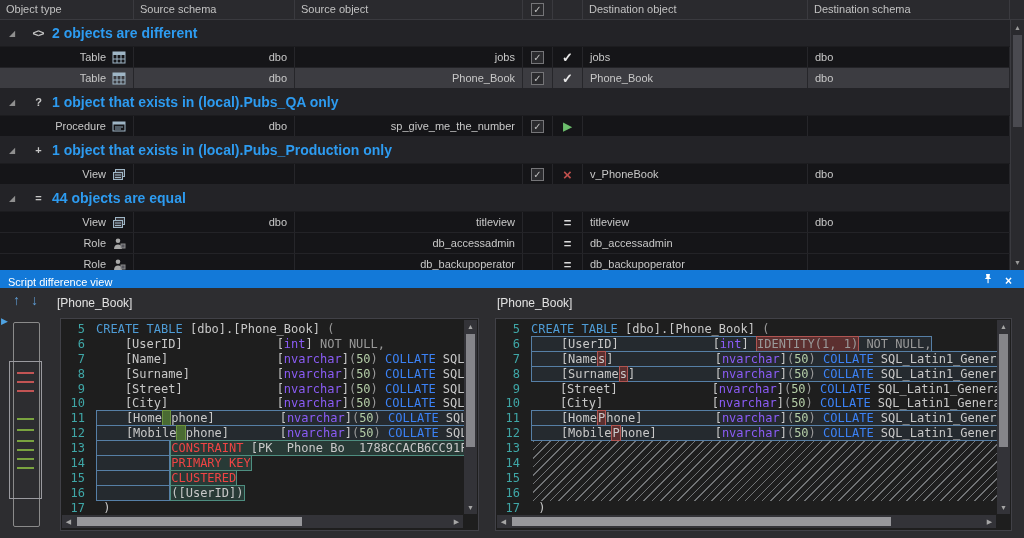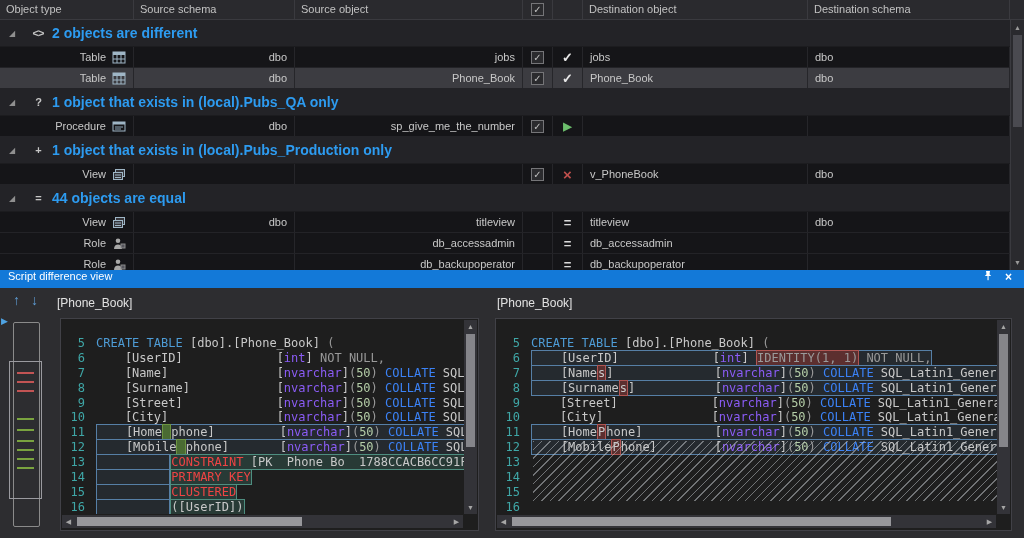--- a/index.html
+++ b/index.html
@@ -31,37 +31,37 @@
   .st-check{color:#e8e8e8;font-size:13px;}
   .st-play{color:#6cbe6c;font-size:11px;}
   .st-cross{color:#c0504d;font-size:15px;}
   .st-equal{color:#dadada;font-size:13px;}
   .grid-vscroll{position:absolute;top:20px;right:0;width:14px;height:250px;background:#2a2a2e;border-left:1px solid #3a3a3f;box-sizing:border-box;}
   .gv-btn{position:absolute;left:0;width:13px;height:13px;text-align:center;line-height:13px;font-size:7px;color:#9a9a9a;}
   .gv-thumb{position:absolute;left:2px;right:2px;top:15px;height:92px;background:#4a4a50;}
 
   
   .titlebar{position:absolute;left:0;top:270px;width:1024px;height:18px;background:#1379d8;
-            display:flex;align-items:flex-start;box-sizing:border-box;}
+            display:flex;align-items:flex-end;box-sizing:border-box;}
   .titlebar .ttl{color:#fff;font-size:11px;margin-left:8px;flex:1;}
   .tb-icon{color:#fff;font-size:12px;font-weight:bold;margin-right:12px;cursor:default;}
   .nav-btn{position:absolute;top:292px;color:#5e9cd3;font-weight:bold;font-size:14px;}
   .pane-title{position:absolute;top:296px;font-size:12px;color:#e2e2e2;}
 
   
   .mini-pointer{position:absolute;left:1px;top:316px;color:#4fa3e3;font-size:9px;}
   .mini-outer{position:absolute;left:13px;top:322px;width:25px;height:203px;border:1px solid #8a8a8a;border-radius:2px;}
   .mini-view{position:absolute;left:9px;top:361px;width:31px;height:136px;border:1px solid #9a9a9f;}
   .mini-mark{position:absolute;left:17px;width:17px;height:2px;}
 
   
   .pane{position:absolute;top:318px;height:213px;background:#1e1e1e;border:1px solid #414147;box-sizing:border-box;}
   .pane.pleft{left:60px;width:419px;}
   .pane.pright{left:495px;width:517px;}
-  .lines{position:absolute;top:1px;left:0;right:14px;bottom:16px;overflow:hidden;padding-top:16px;
+  .lines{position:absolute;top:1px;left:0;right:14px;bottom:16px;overflow:hidden;padding-top:2px;
          font-family:"DejaVu Sans Mono",monospace;font-size:12px;}
   .code-line{height:14.9px;line-height:14.9px;white-space:pre;}
   .ln{display:inline-block;width:24px;text-align:right;color:#3fa7a7;margin-right:11px;}
   .tk-kw{color:#4e9cd6}.tk-id{color:#c8c8c8}.tk-typ{color:#8b5cf6;font-weight:normal}
   .tk-gray{color:#9a9a9a}.tk-num{color:#b5cea8}.tk-col{color:#3b82f6}.tk-teal{color:#ef4444}
   .seg{white-space:pre;}
   .dbox{border:1px solid #567fa6;background:rgba(86,127,166,0.13);}
   .lead{border:1px solid #567fa6;background:rgba(86,127,166,0.13);}
   .thl{border:1px solid #4e8e80;background:rgba(78,160,140,0.22);}
   .ghl{background:#4a6b33;border:1px solid #6c9440;}

